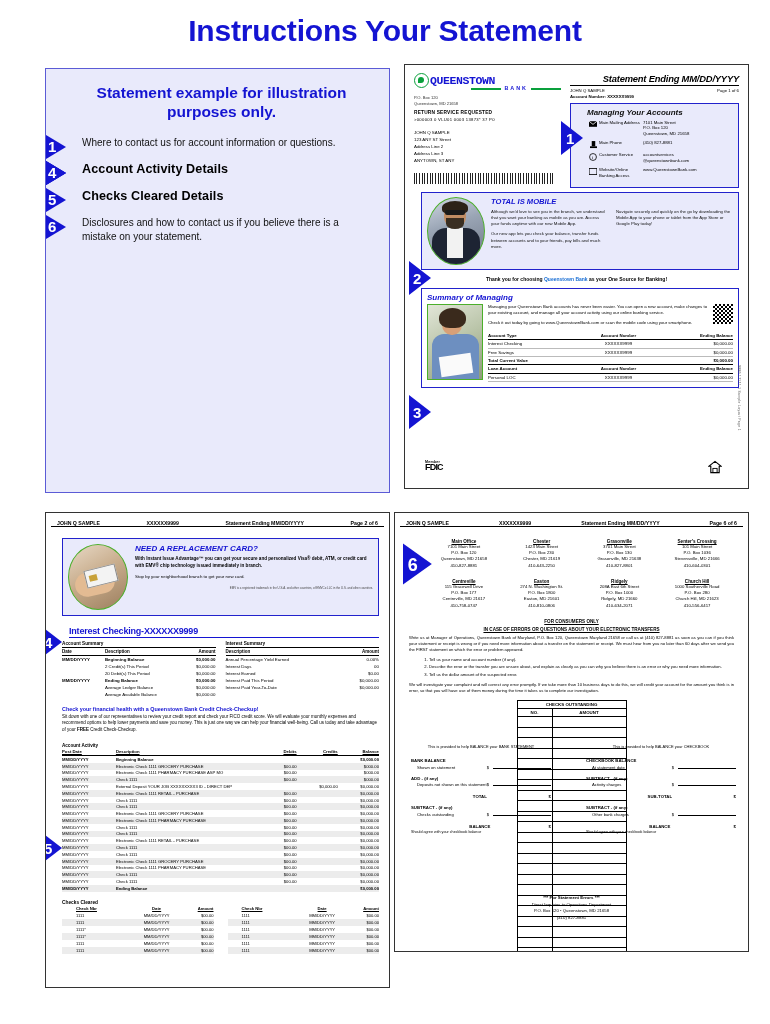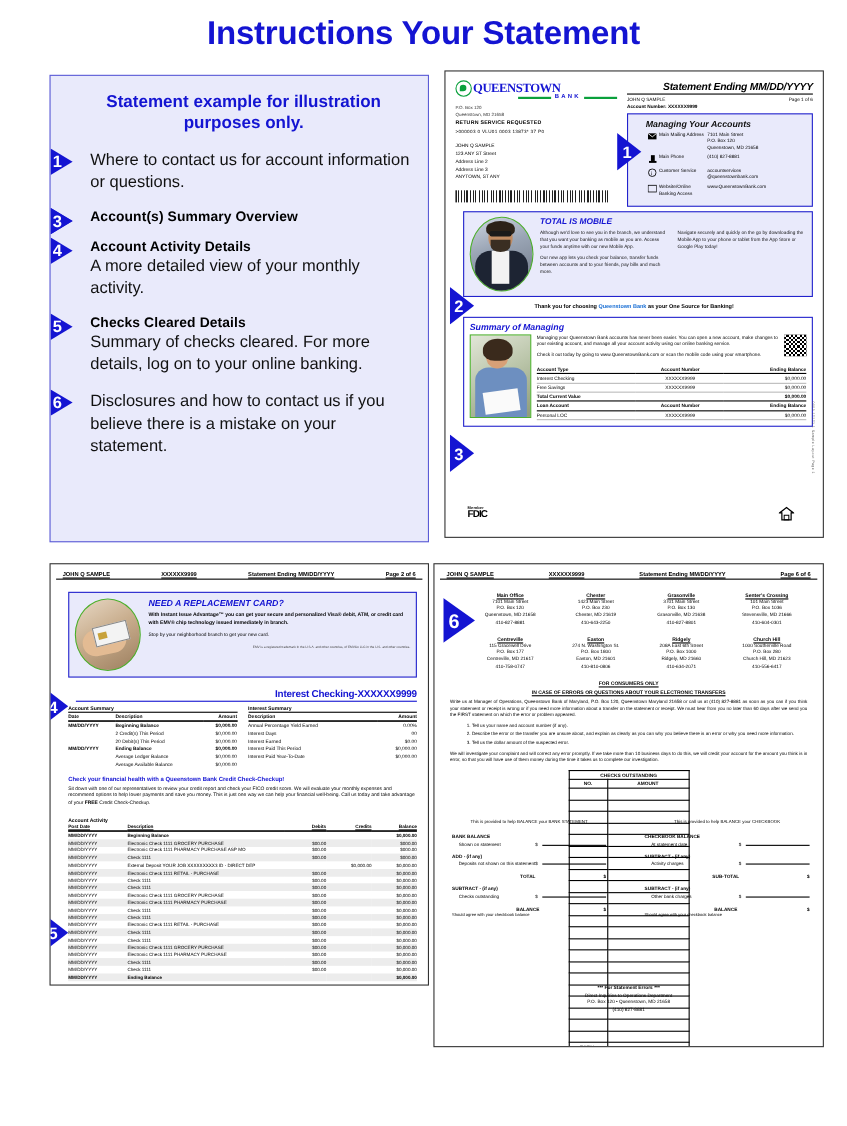--- a/index.html
+++ b/index.html
@@ -26,29 +26,29 @@
   .guide-item{position:relative;margin:0 14px 13px 36px;}
   .guide-num{
     position:absolute;left:-36px;top:-1px;width:28px;height:24px;
   }
   .guide-num svg{display:block;}
   .guide-num .numtxt{
     font-size:15px;font-weight:bold;fill:#ffffff;
     font-family:"Liberation Sans",sans-serif;
   }
   .guide-t{font-size:12.6px;font-weight:bold;color:#000;letter-spacing:.1px;}
-  .guide-d{font-size:15px;color:#111;line-height:1.37;margin-top:1px;}
+  .guide-d{font-size:10px;color:#111;line-height:1.37;margin-top:1px;}
 
   
   .stmt{
     position:absolute;background:#fff;border:1.6px solid #333;
     box-sizing:border-box;overflow:hidden;
   }
   #stmt-p1{left:404px;top:64px;width:345px;height:425px;}
-  #stmt-p2{left:45px;top:512px;width:345px;height:384px;}
+  #stmt-p2{left:45px;top:512px;width:345px;height:476px;}
   #stmt-p6{left:394px;top:512px;width:355px;height:440px;}
 
   
   .pg-hdr{
     display:flex;justify-content:space-between;align-items:baseline;
     font-size:5.2px;font-weight:bold;padding:0 6px;margin:7px 5px 0 5px;
     border-bottom:.7px solid #000;
   }
   .pg-hdr span{text-decoration:underline;white-space:nowrap;}
 
@@ -58,21 +58,21 @@
   .qs-logo{display:flex;align-items:center;}
   .qs-mark{
     width:13px;height:13px;border:1.6px solid #0aa03c;border-radius:50%;
     position:relative;margin-right:1px;background:#fff;flex:0 0 auto;
   }
   .qs-mark:after{
     content:"";position:absolute;left:3px;top:3px;width:6px;height:6px;
     background:#0aa03c;border-radius:50% 50% 50% 0;
   }
   .qs-word{font-size:11.5px;font-weight:bold;color:#1414d2;letter-spacing:-.4px;
-    font-family:Liberation Serif, serif;}
+    font-family:Liberation Mono, monospace;}
   .qs-sub{font-size:5.4px;font-weight:bold;color:#1414d2;letter-spacing:2px;
     text-align:right;margin-top:-2px;border-top:0;}
   .qs-subwrap{display:flex;align-items:center;justify-content:flex-end;margin-top:-1px;}
   .qs-rule{height:1.2px;background:#0aa03c;width:30px;margin:0 3px;}
   .p1-addr{font-size:4.1px;line-height:1.5;margin-top:4px;color:#333;}
   .p1-rsr{font-size:4.8px;font-weight:bold;margin-top:3px;letter-spacing:.2px;}
   .p1-imb{font-size:4.2px;margin-top:2px;letter-spacing:.3px;}
   .p1-cust{font-size:4.4px;line-height:1.55;margin-top:8px;}
   .barcode{margin-top:9px;height:11px;width:140px;
     background:repeating-linear-gradient(90deg,#222 0 1px,transparent 1px 2px,#222 2px 3px,transparent 3px 5px,#222 5px 6px,transparent 6px 8px);}
@@ -162,21 +162,21 @@
   .rep-photo .hand{position:absolute;left:6px;top:26px;width:40px;height:24px;border-radius:12px;background:#e3bb93;transform:rotate(-12deg);}
   .rep-photo .card{position:absolute;left:16px;top:22px;width:30px;height:16px;background:#f3f3f3;border:.8px solid #888;transform:rotate(-14deg);}
   .rep-photo .card:after{content:"";position:absolute;left:3px;top:5px;width:8px;height:6px;background:#c8a23a;}
   .rep-txt{flex:1;padding-left:7px;}
   .rep-title{font-size:8px;font-weight:bold;font-style:italic;color:#1414d2;margin-bottom:3px;}
   .rep-b{font-size:4.6px;font-weight:bold;line-height:1.5;margin:0 0 4px 0;}
   .rep-n{font-size:4.4px;line-height:1.5;margin:0;}
   .rep-fine{font-size:2.9px;color:#444;margin-top:6px;text-align:right;}
 
   .sect-title{font-size:9px;font-weight:bold;color:#1414d2;margin:10px 10px 1px 23px;
-    border-bottom:1.1px solid #1414d2;padding-bottom:1px;letter-spacing:-.2px;text-align:right;}
+    border-bottom:1.1px solid #1414d2;padding-bottom:1px;letter-spacing:-.2px;}
   .two-col{display:flex;margin:3px 10px 0 16px;gap:10px;}
   .col{flex:1;}
   .col-h{font-size:4.7px;font-weight:bold;border-bottom:.6px solid #000;padding-bottom:.5px;}
   table.sum{width:100%;border-collapse:collapse;}
   table.sum th{font-size:4.5px;font-weight:bold;text-align:left;padding:1px 0;border-bottom:.6px solid #000;}
   table.sum th.r{text-align:right;}
   table.sum td{font-size:4.4px;padding:1px 0;}
   table.sum td.r{text-align:right;}
   table.sum tr.b td{font-weight:bold;}
   .ind{padding-left:7px;}
@@ -262,41 +262,38 @@
           </svg>
         </div>
       </div>
       <div class="guide-item">
         <div class="guide-num">
           <svg width="28" height="24" viewBox="0 0 28 24">
             <path d="M0 0 L20 12 L0 24 Z" fill="#1414d2"></path>
             <text class="numtxt" x="2" y="17">3</text>
           </svg>
         </div>
-        <div class="guide-t">Account(s) Summary Overview</div>
       </div>
       <div class="guide-item">
         <div class="guide-num">
           <svg width="28" height="24" viewBox="0 0 28 24">
             <path d="M0 0 L20 12 L0 24 Z" fill="#1414d2"></path>
             <text class="numtxt" x="2" y="17">4</text>
           </svg>
         </div>
         <div class="guide-t">Account Activity Details</div>
-        <div class="guide-d">A more detailed view of your monthly activity.</div>
       </div>
       <div class="guide-item">
         <div class="guide-num">
           <svg width="28" height="24" viewBox="0 0 28 24">
             <path d="M0 0 L20 12 L0 24 Z" fill="#1414d2"></path>
             <text class="numtxt" x="2" y="17">5</text>
           </svg>
         </div>
         <div class="guide-t">Checks Cleared Details</div>
-        <div class="guide-d">Summary of checks cleared. For more details, log on to your online banking.</div>
       </div>
       <div class="guide-item">
         <div class="guide-num">
           <svg width="28" height="24" viewBox="0 0 28 24">
             <path d="M0 0 L20 12 L0 24 Z" fill="#1414d2"></path>
             <text class="numtxt" x="2" y="17">6</text>
           </svg>
         </div>
         <div class="guide-d">Disclosures and how to contact us if you believe there is a mistake on your statement.</div>
       </div>

